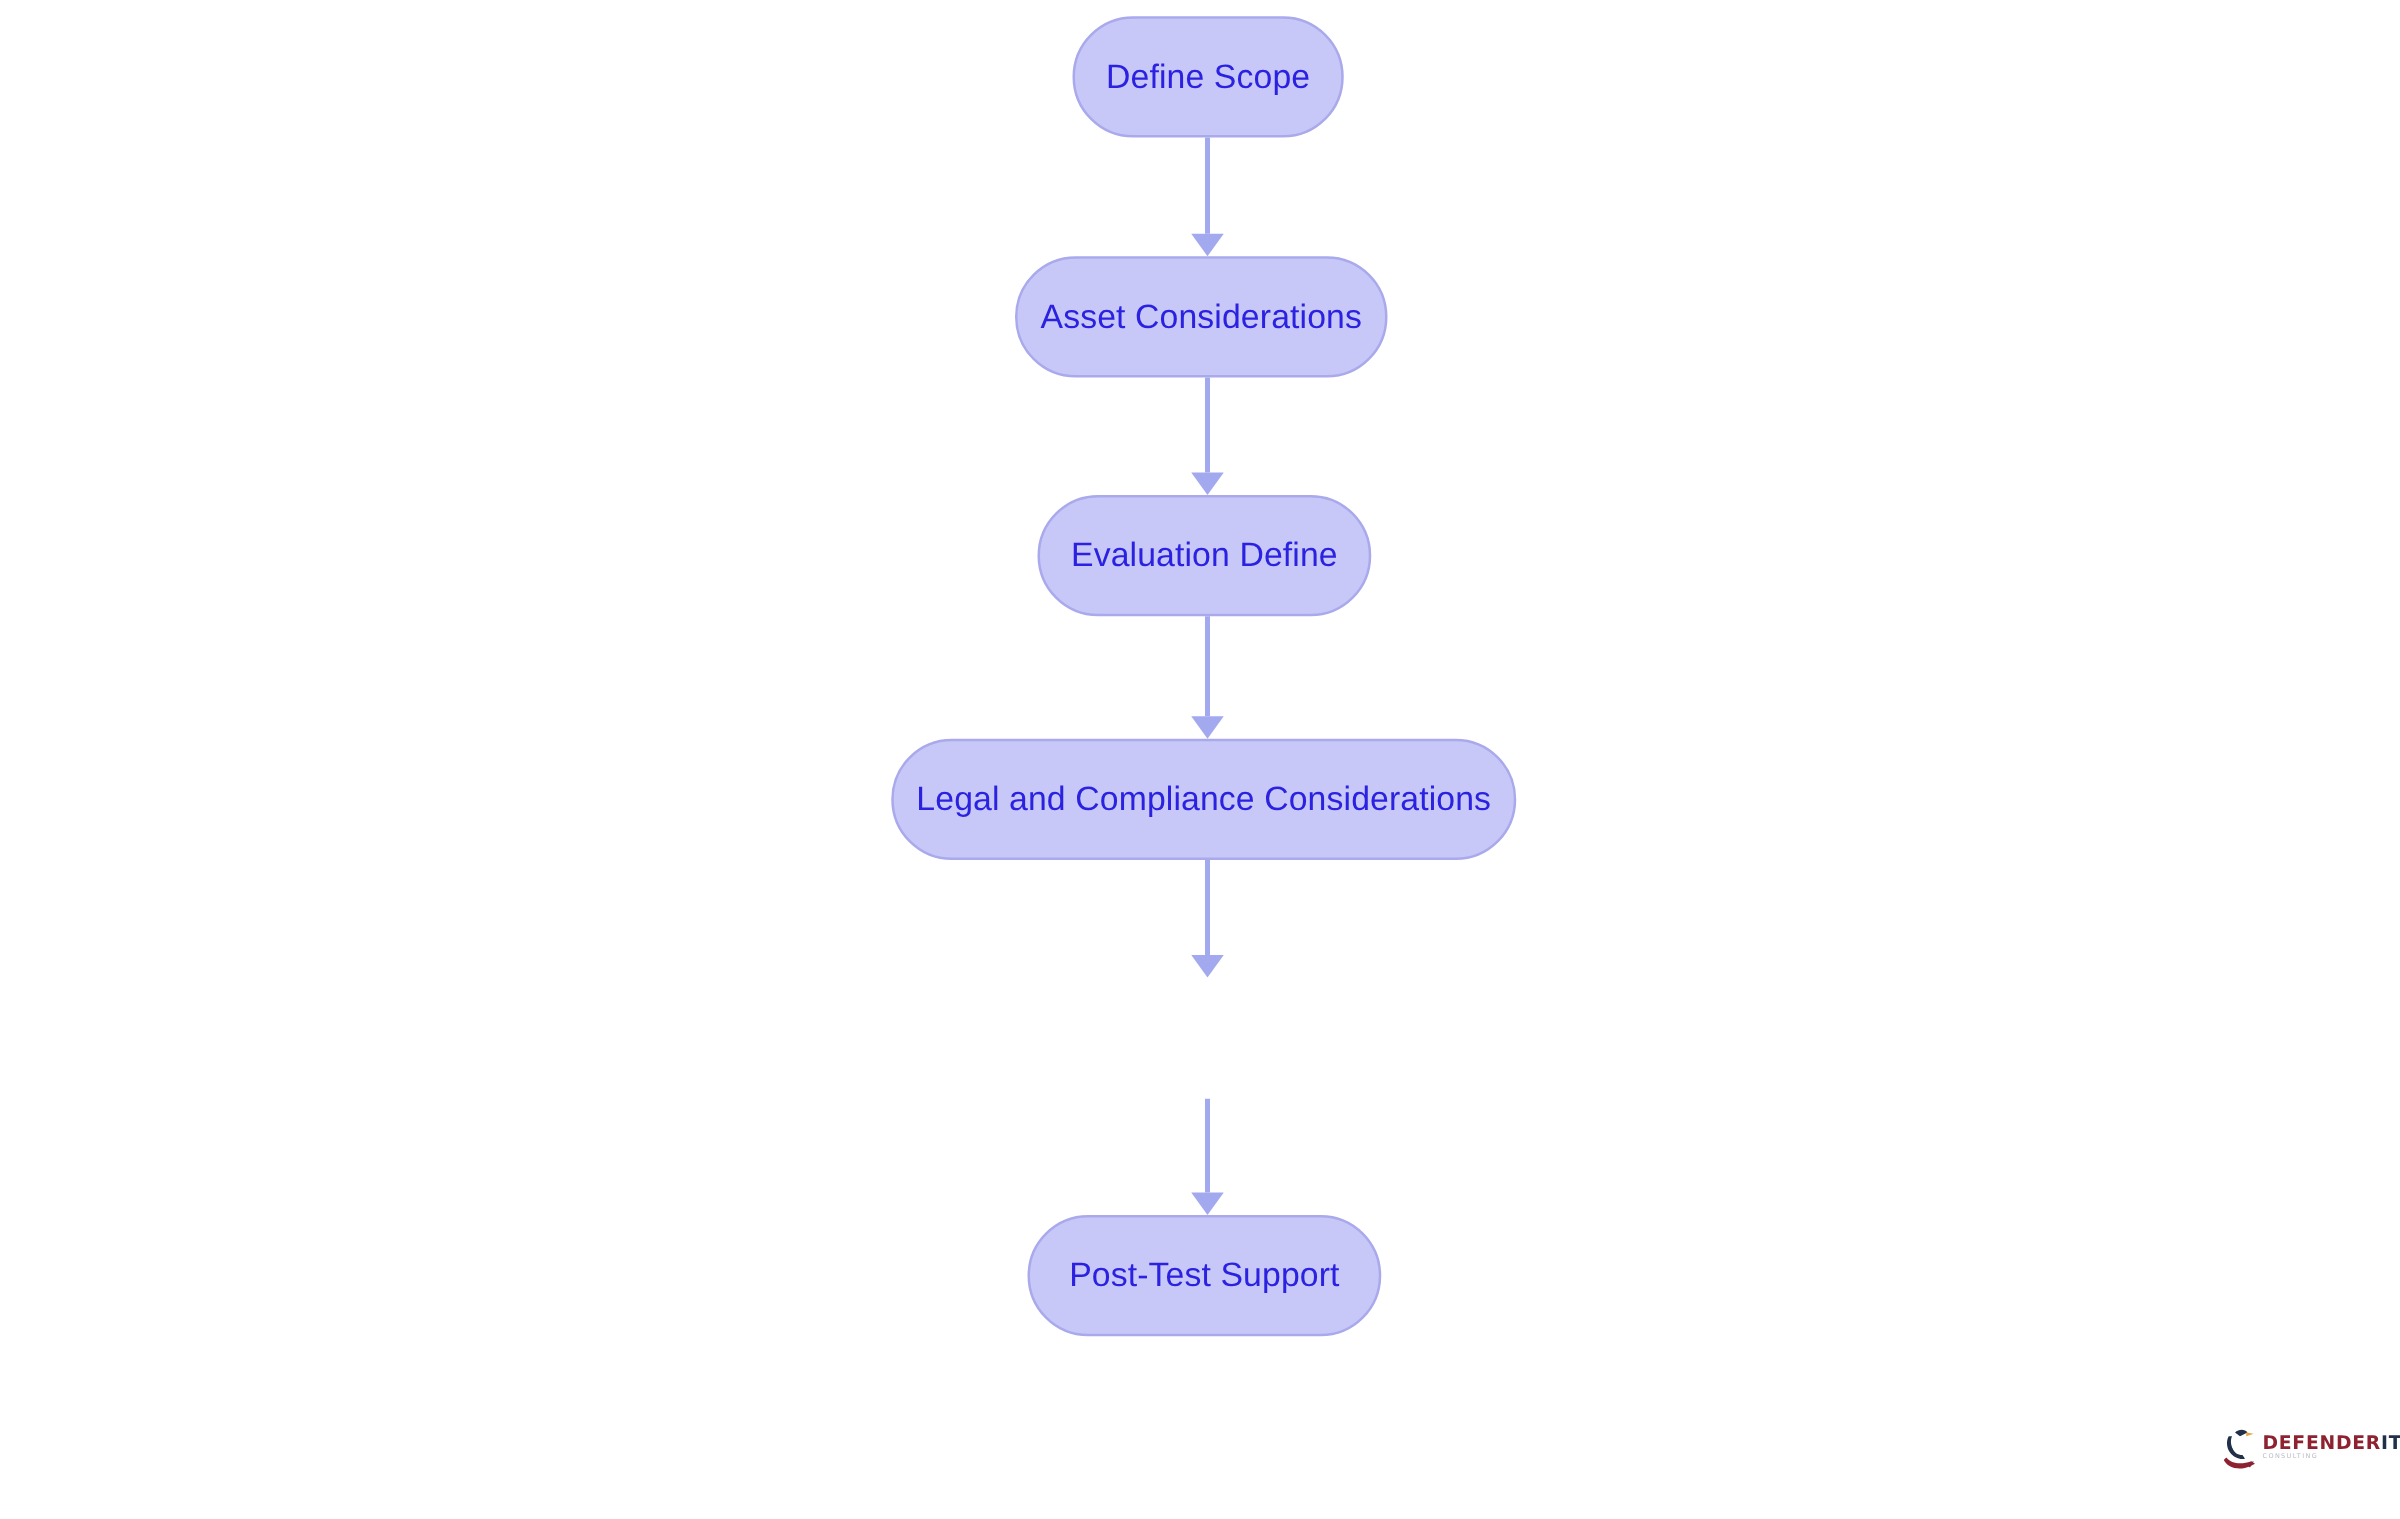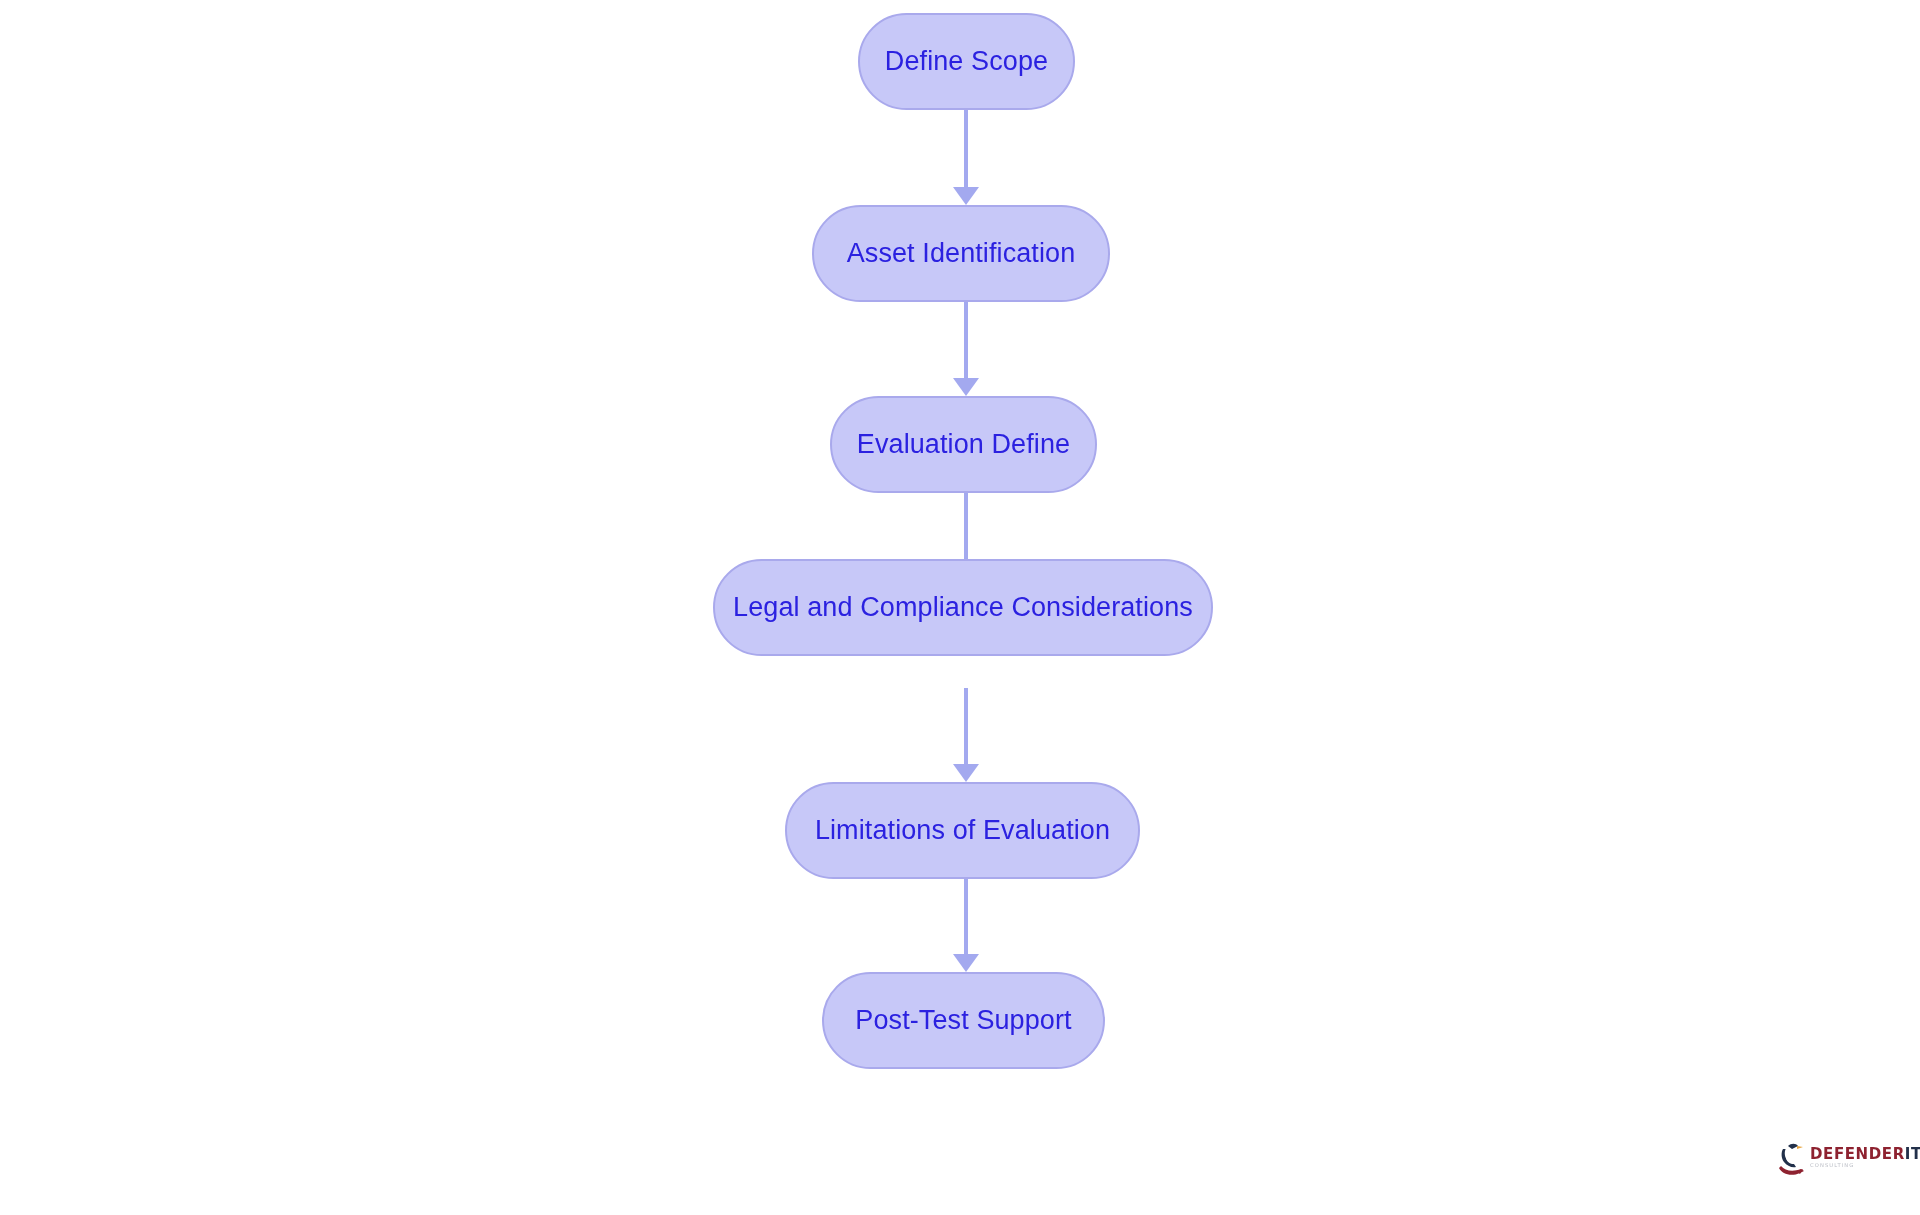--- a/index.html
+++ b/index.html
@@ -43,21 +43,21 @@
   }
   .node .node-label {
     display: block;
     line-height: 1;
     padding: 0 2px;
   }
 
   .n1 { left: 858px;  top: 13px;   width: 217px; height: 97px; }
   .n2 { left: 812px;  top: 205px;  width: 298px; height: 97px; }
   .n3 { left: 830px;  top: 396px;  width: 267px; height: 97px; }
-  .n4 { left: 713px;  top: 559px;  width: 500px; height: 97px; }
+  .n4 { left: 713px;  top: 591px;  width: 500px; height: 97px; }
   .n5 { left: 785px;  top: 782px;  width: 355px; height: 97px; }
   .n6 { left: 822px;  top: 972px;  width: 283px; height: 97px; }
 
   
   .connector {
     position: absolute;
     left: 960px;
     width: 12px;
   }
   .connector .stem {
@@ -145,21 +145,21 @@
   <div class="node n1">
     <span class="node-label">Define Scope</span>
   </div>
 
   <div class="connector c1">
     <div class="stem"></div>
     <div class="head"></div>
   </div>
 
   <div class="node n2">
-    <span class="node-label">Asset Identification</span>
+    <span class="node-label">Asset Considerations</span>
   </div>
 
   <div class="connector c2">
     <div class="stem"></div>
     <div class="head"></div>
   </div>
 
   <div class="node n3">
     <span class="node-label">Evaluation Define</span>
   </div>
@@ -171,23 +171,20 @@
 
   <div class="node n4">
     <span class="node-label">Legal and Compliance Considerations</span>
   </div>
 
   <div class="connector c4">
     <div class="stem"></div>
     <div class="head"></div>
   </div>
 
-  <div class="node n5">
-    <span class="node-label">Limitations of Evaluation</span>
-  </div>
 
   <div class="connector c5">
     <div class="stem"></div>
     <div class="head"></div>
   </div>
 
   <div class="node n6">
     <span class="node-label">Post-Test Support</span>
   </div>
 

